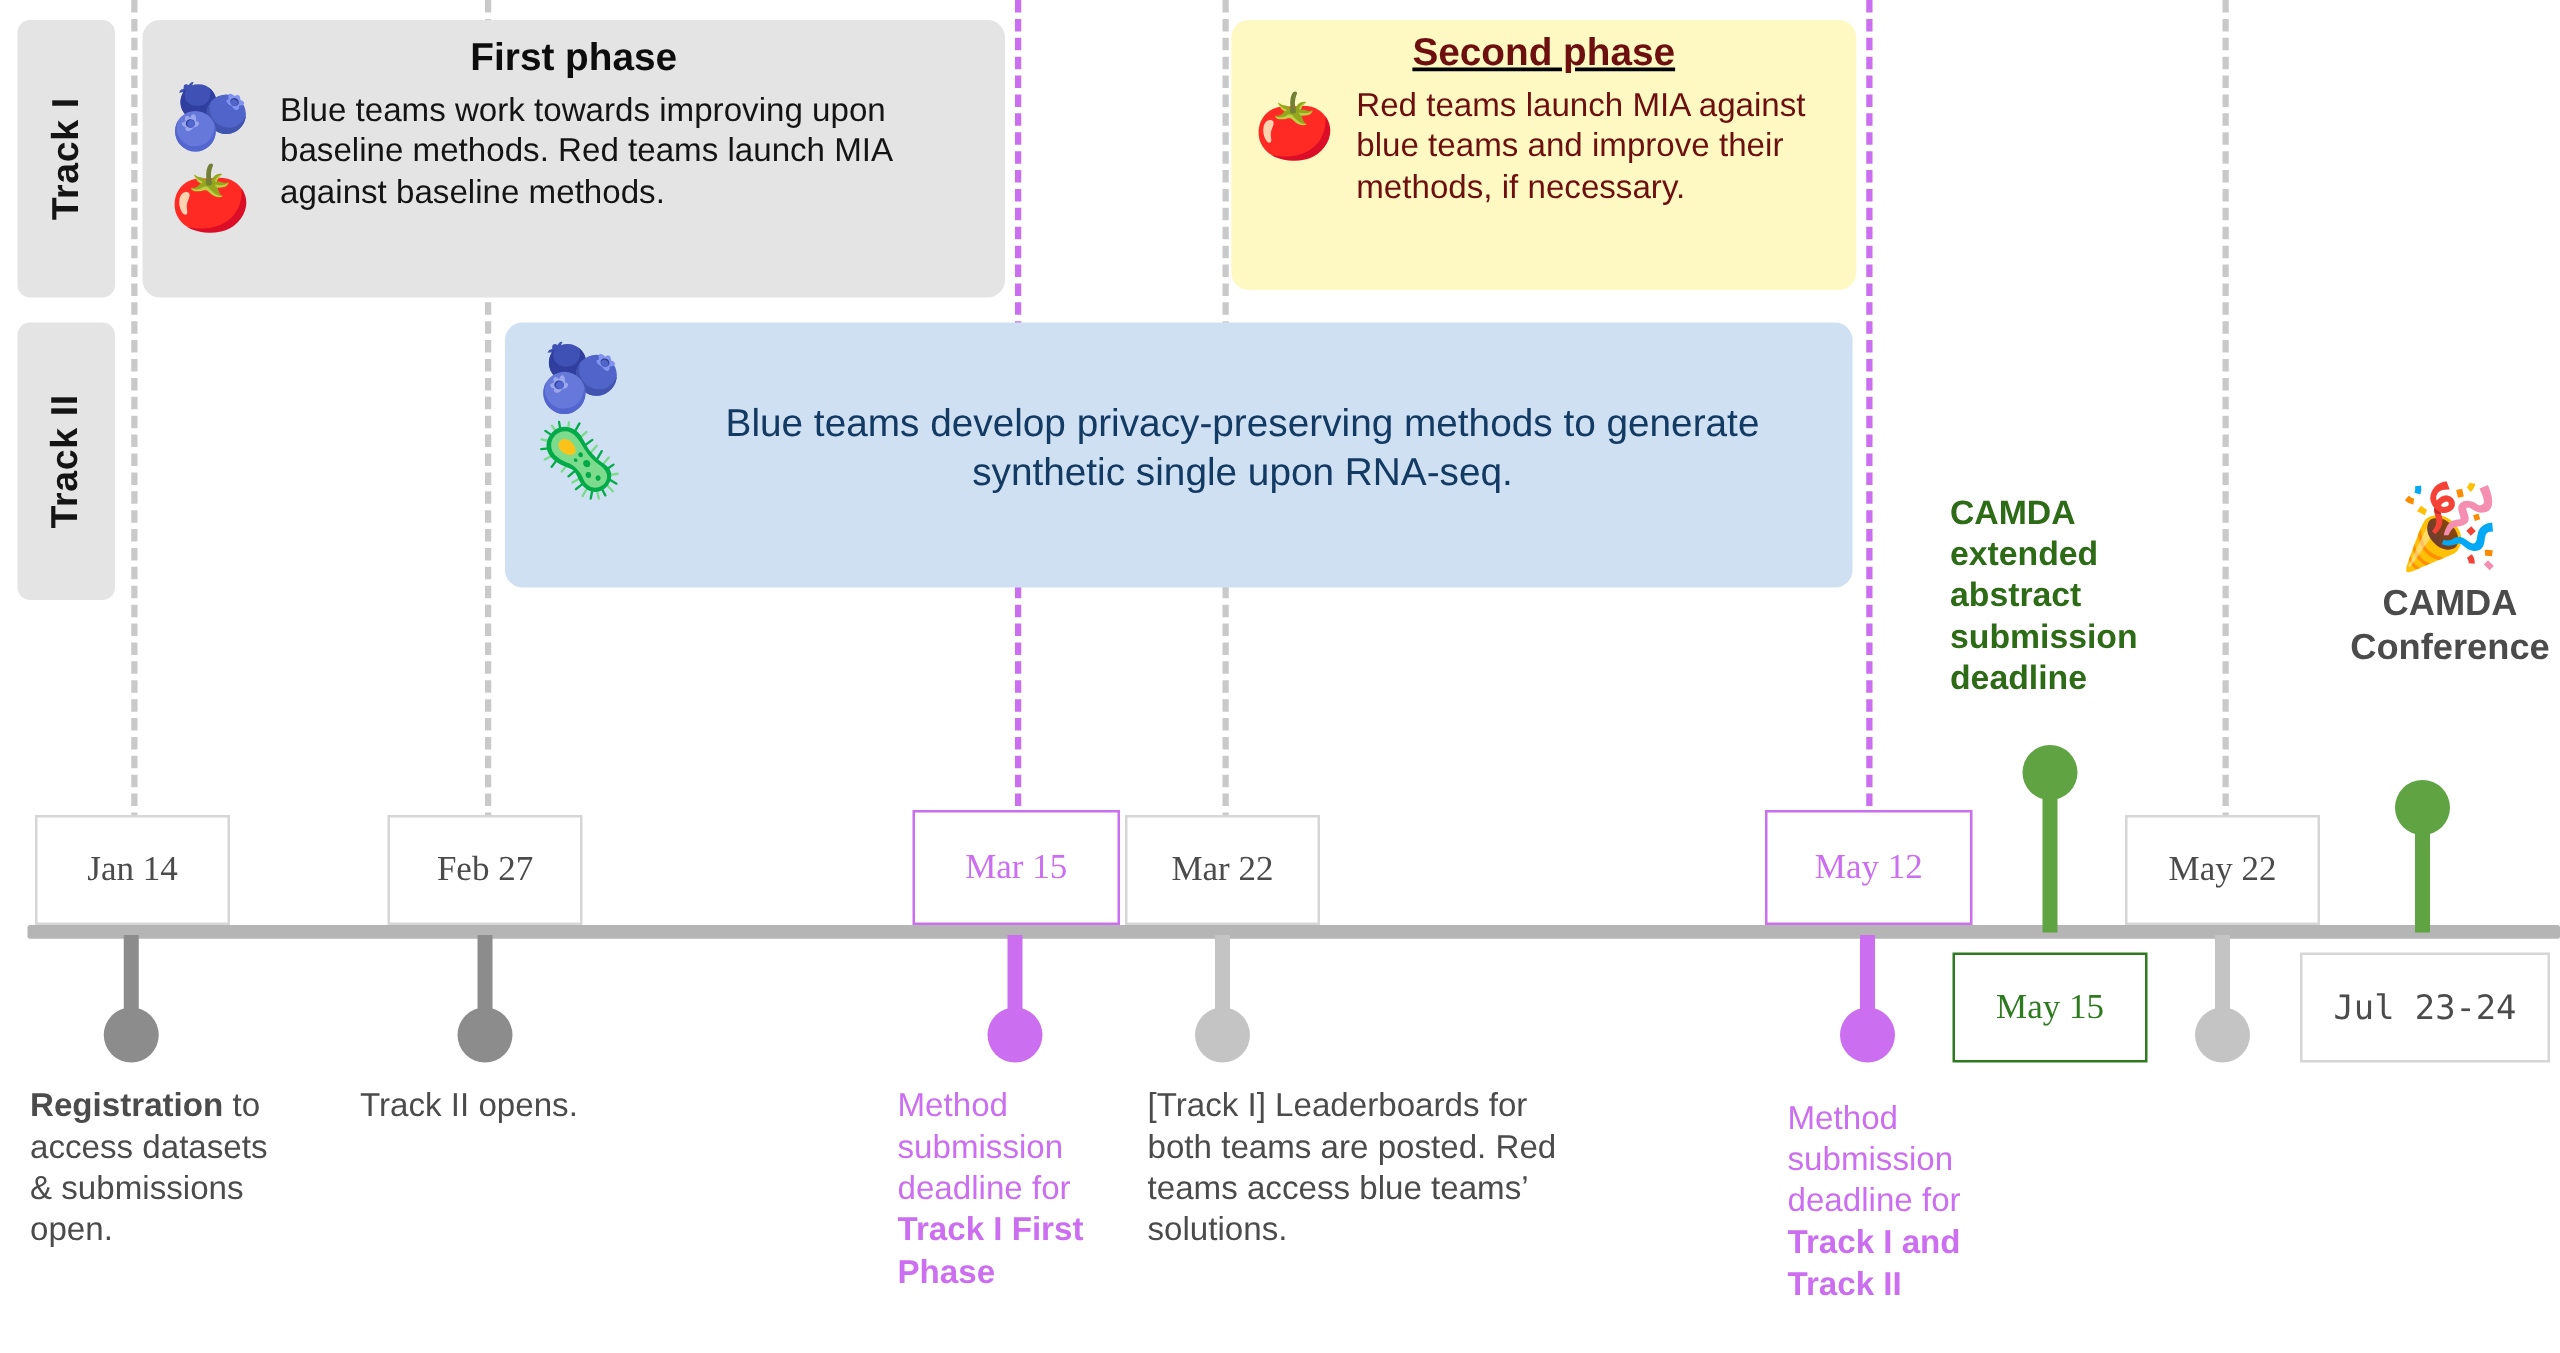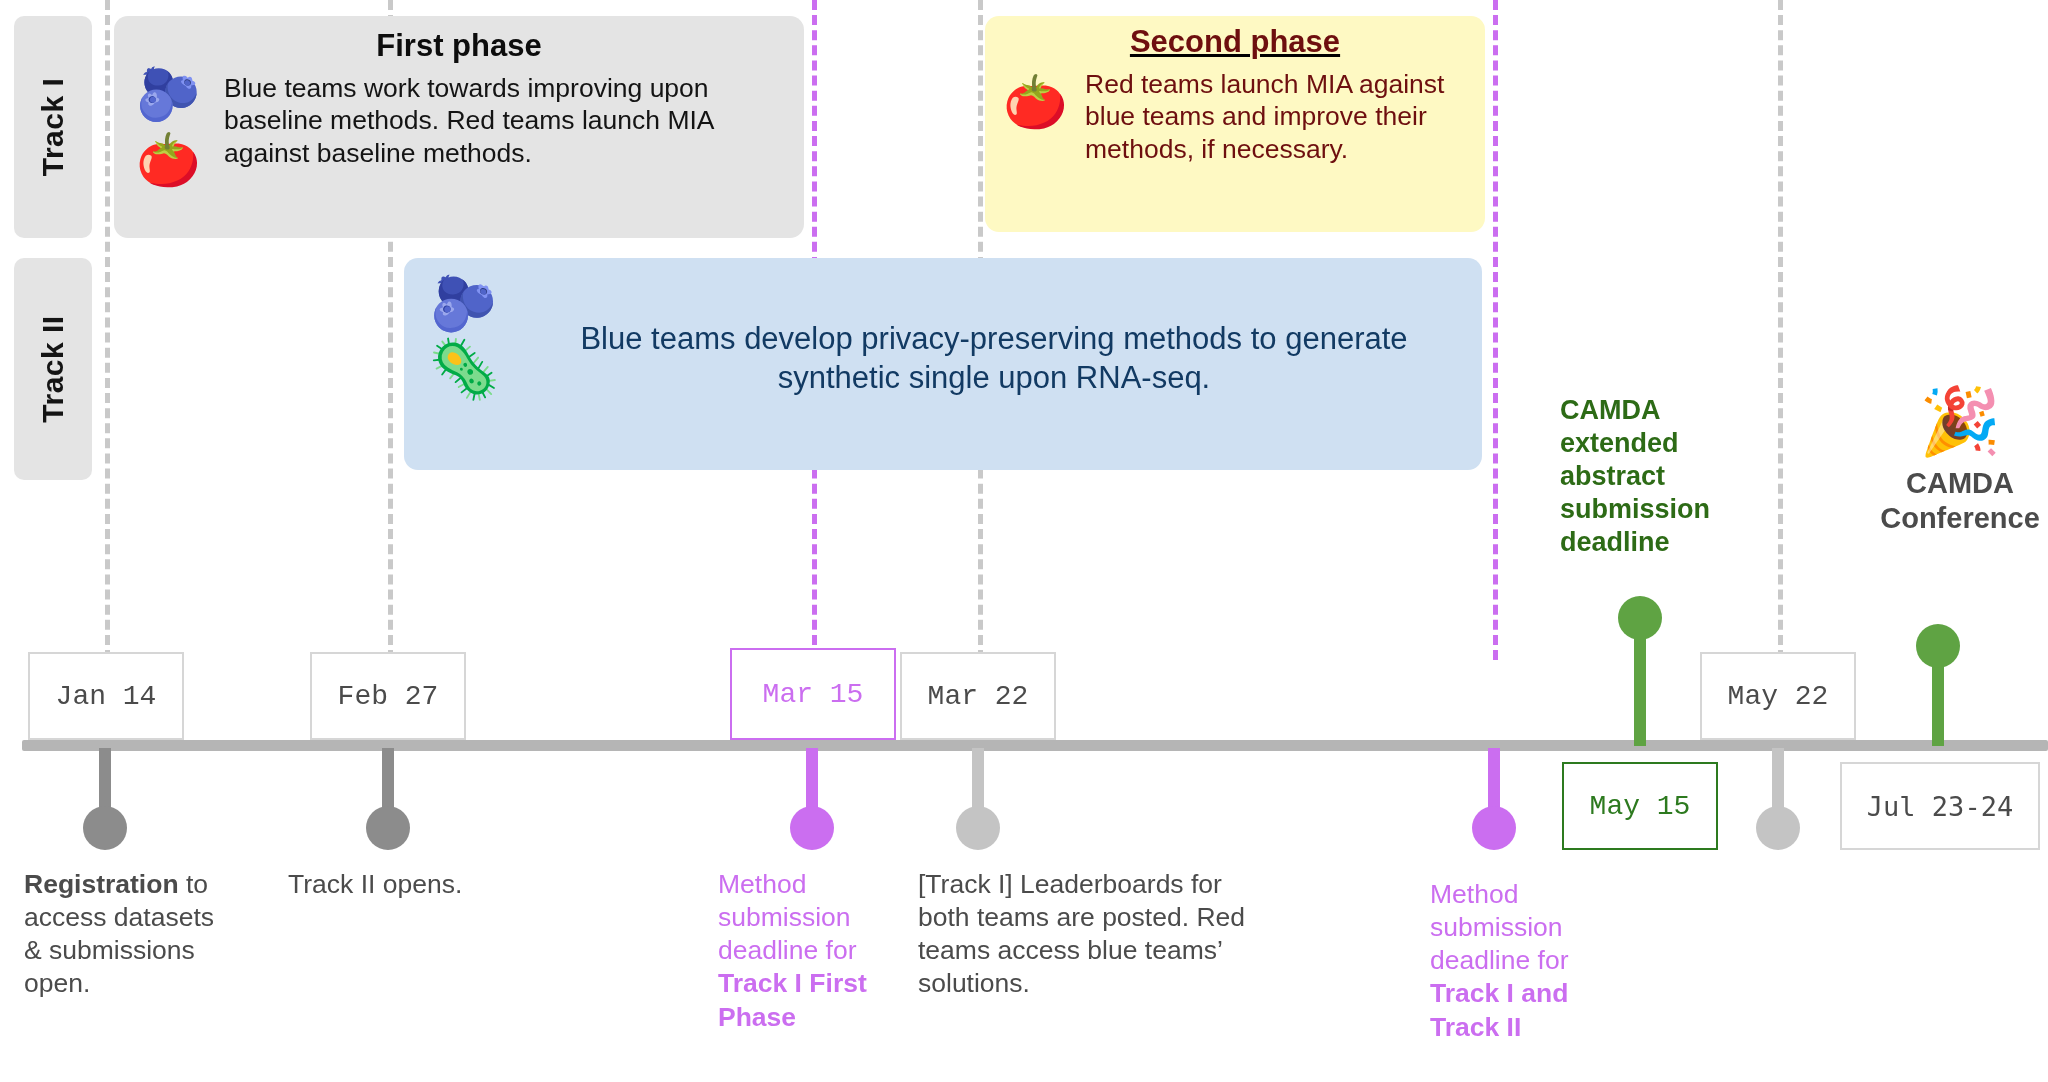--- a/index.html
+++ b/index.html
@@ -101,21 +101,21 @@
 
   
   .date-chip {
     position: absolute;
     box-sizing: border-box;
     background: #ffffff;
     border: 2px solid #d6d6d6;
     display: flex;
     align-items: center;
     justify-content: center;
-    font-family: Liberation Mono, monospace;
+    font-family: Liberation Serif, serif;
     font-size: 28px;
     color: #4b4b4b;
   }
   .date-chip.purple { border-color: #cb6ef0; color: #cb6ef0; }
   .date-chip.green  { border-color: #2d7a1f; color: #2d7a1f; }
   .date-chip.mono   { font-family: "DejaVu Sans Mono", monospace; font-size: 27px; }
 
   
   .stem { position: absolute; }
   .dot  { position: absolute; border-radius: 50%; }
@@ -190,20 +190,23 @@
   </div>
   <div class="date-chip" style="left:310px; top:652px; width:156px; height:88px;">
     <span>Feb 27</span>
   </div>
   <div class="date-chip purple" style="left:730px; top:648px; width:166px; height:92px;">
     <span>Mar 15</span>
   </div>
   <div class="date-chip" style="left:900px; top:652px; width:156px; height:88px;">
     <span>Mar 22</span>
   </div>
+  <div class="date-chip purple" style="left:1412px; top:648px; width:166px; height:92px;">
+    <span>May 12</span>
+  </div>
   <div class="date-chip" style="left:1700px; top:652px; width:156px; height:88px;">
     <span>May 22</span>
   </div>
 
   <div class="date-chip green" style="left:1562px; top:762px; width:156px; height:88px;">
     <span>May 15</span>
   </div>
   <div class="date-chip mono" style="left:1840px; top:762px; width:200px; height:88px;justify-content:center;">
     <span>Jul 23-24</span>
   </div>

